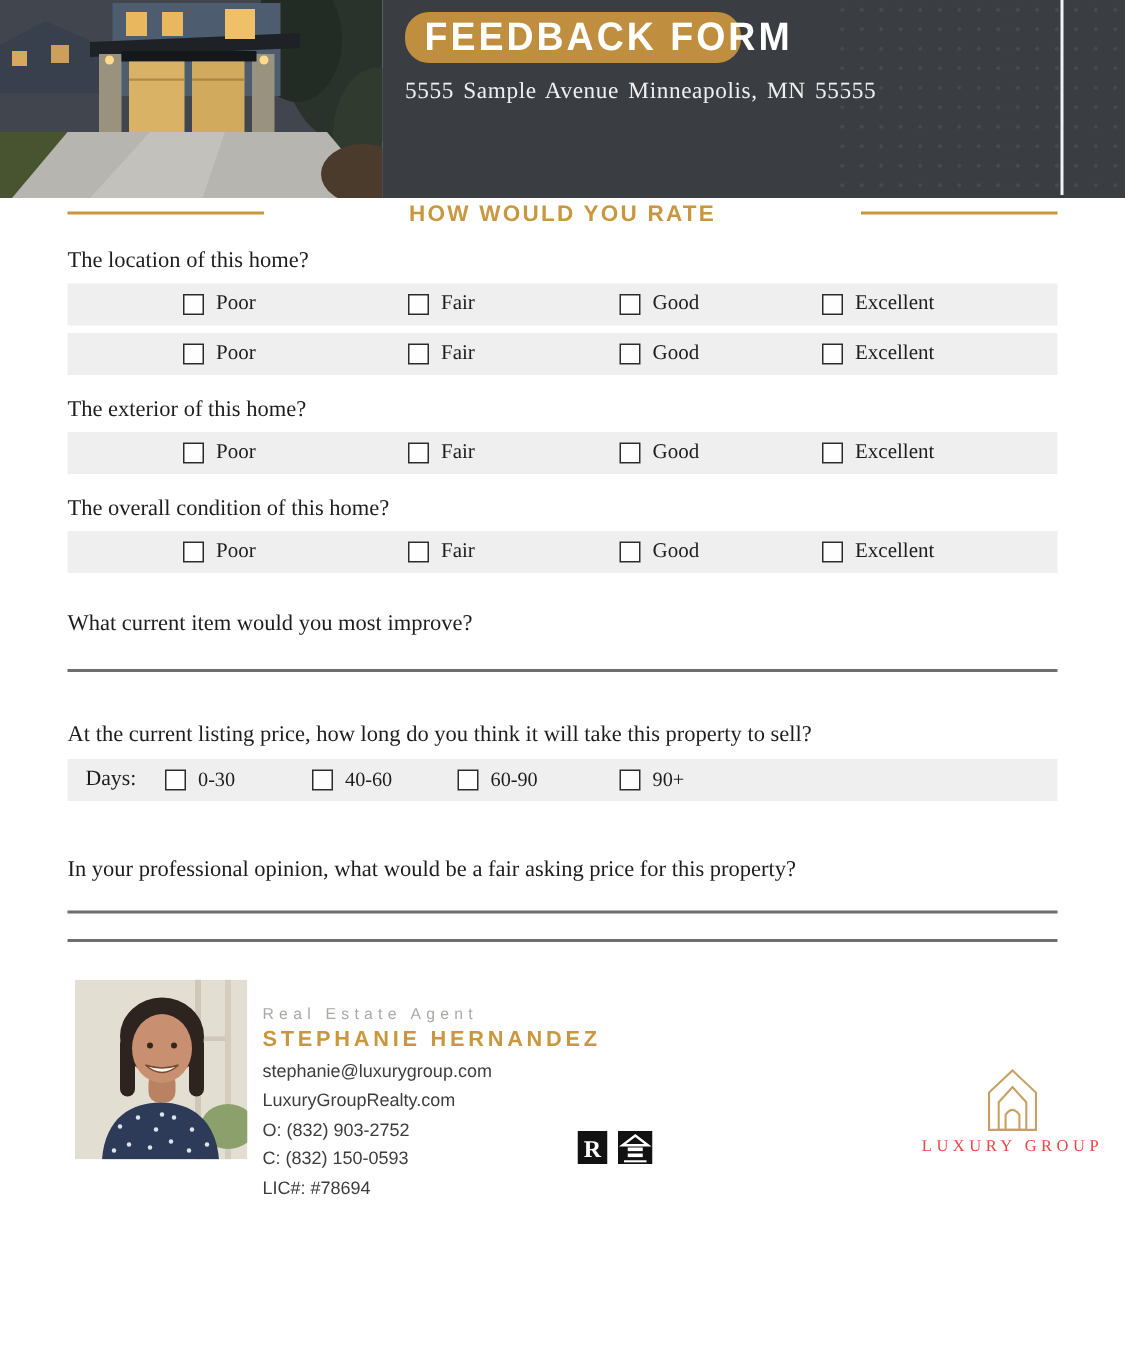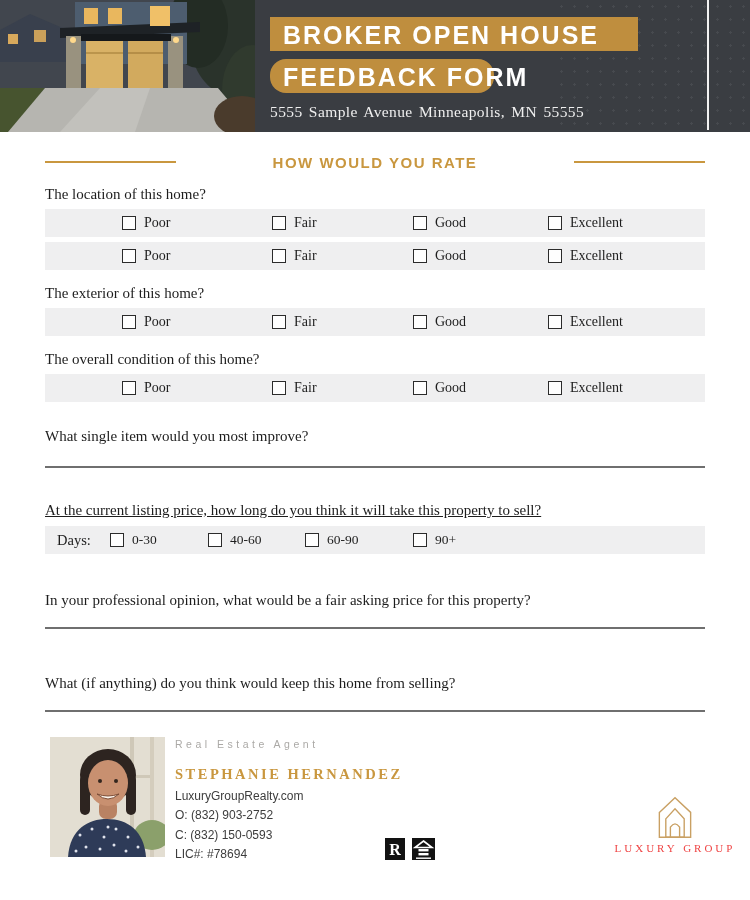--- a/index.html
+++ b/index.html
@@ -30,21 +30,21 @@
     font-family:"Liberation Sans", sans-serif; font-weight:800;
     font-size:25px; letter-spacing:2px; color:#ffffff; white-space:nowrap;
     transform:scaleY(1.06); transform-origin:left center;
   }
   .address {
     margin:10px 0 0 15px; color:#efefef; font-size:15.5px; letter-spacing:.4px; word-spacing:2px;
   }
 
   
   .content { padding:0 45px; }
-  .rate-heading-row { display:flex; align-items:center; margin-top:20px; height:20px;gap:27px; }
+  .rate-heading-row { display:flex; align-items:center; height:20px;gap:27px; }
   .gold-line { flex:1; height:1.5px; background:#c9973f; }
   .rate-heading {
     margin:0 70px; font-family:"Liberation Sans", sans-serif; font-weight:800;
     font-size:15px; letter-spacing:1.5px; color:#c9973f; white-space:nowrap;
   }
   .q-label { font-size:15px; line-height:19px; }
   .q1 { margin-top:13px; }
   .qn { margin-top:14px; }
   .opt-row { position:relative; margin-top:5px; height:28px; background:#efeff0; }
   .opt, .day-opt, .days-label {
@@ -53,34 +53,34 @@
   }
   .cb {
     display:inline-block; width:14px; height:14px;
     border:1.5px solid #2b2b2b; background:#fefefe;
   }
   .opt-label { font-size:14px; }
   .free-q { font-size:15px; line-height:19px; }
   .q-improve { margin-top:25px; }
   .answer-line { height:22px; border-bottom:2px solid #6f6f6f; }
   .answer-line.short { height:19px; }
-  .q-sell { margin-top:33px;text-decoration:underline; }
+  .q-sell { margin-top:33px; }
   .days-row { position:relative; margin-top:6px; height:28px; background:#efeff0; }
   .days-label { font-size:14.5px; }
   .day-opt .opt-label { font-size:13.5px; }
   .q-price { margin-top:37px; }
   .q-keep { margin-top:45px; }
 
   
   .footer { position:relative; margin-top:25px; height:124px; font-family:"Liberation Sans", sans-serif; }
   .agent-photo { position:absolute; left:50px; top:0; width:115px; height:120px; overflow:hidden; }
   .agent-photo svg { display:block; width:100%; height:100%; }
   .agent-info { position:absolute; left:175px; top:1px; }
-  .agent-role { font-size:10.5px; letter-spacing:3.5px; color:#aba9a6; }
-  .agent-name { margin-top:16px; font-size:14.5px; font-weight:700; letter-spacing:2.5px; color:#c9973f;font-family:Liberation Serif, serif; }
+  .agent-role { font-size:10.5px; letter-spacing:3.5px; color:#aba9a6;margin-top:16px; }
+  .agent-name { margin-top:3px; font-size:14.5px; font-weight:700; letter-spacing:2.5px; color:#c9973f; }
   .agent-line { margin-top:5.5px; font-size:12px; color:#3d3d3d; }
   .legal { position:absolute; left:385px; top:101px; display:flex; align-items:flex-start; gap:7px; }
   .legal svg { display:block; }
   .disclaimer { width:212px; font-size:7.5px; line-height:10px; color:#3f3f3f; padding-top:2px; }
   .brand { position:absolute; left:605px; top:57px; width:140px; display:flex; flex-direction:column; align-items:center; }
   .brand-name { margin-top:2px; font-family:Liberation Serif, serif; font-size:11px; letter-spacing:3px; color:#ef4444; white-space:nowrap; }
 </style>
 </head>
 <body>
 
@@ -112,23 +112,20 @@
         <circle cx="176" cy="40" r="3" fill="#ffd98c"></circle>
         <polygon points="0,88 45,88 12,132 0,132" fill="#47542f"></polygon>
         <polygon points="45,88 218,88 255,132 8,132" fill="#b6b5b0"></polygon>
         <polygon points="100,88 150,88 135,132 60,132" fill="#c2c1bc"></polygon>
         <ellipse cx="242" cy="116" rx="28" ry="20" fill="#4a3b2c"></ellipse>
       </svg>
     </div>
     <div class="header-panel">
       <div class="dot-pattern"></div>
       <div class="header-vline"></div>
-      <div class="title-bar">
-        <span class="title-text">BROKER OPEN HOUSE</span>
-      </div>
       <div class="title-bar second">
         <span class="title-text">FEEDBACK FORM</span>
       </div>
       <div class="address">5555 Sample Avenue Minneapolis, MN 55555</div>
     </div>
   </div>
 
   <div class="content">
 
     <div class="rate-heading-row">
@@ -209,21 +206,21 @@
       <span class="opt" style="left:368px">
         <span class="cb"></span>
         <span class="opt-label">Good</span>
       </span>
       <span class="opt" style="left:503px">
         <span class="cb"></span>
         <span class="opt-label">Excellent</span>
       </span>
     </div>
 
-    <div class="free-q q-improve">What single item would you most improve?</div>
+    <div class="free-q q-improve">What current item would you most improve?</div>
     <div class="answer-line"></div>
 
     <div class="free-q q-sell">At the current listing price, how long do you think it will take this property to sell?</div>
     <div class="days-row">
       <span class="days-label" style="left:12px">Days:</span>
       <span class="day-opt" style="left:65px">
         <span class="cb"></span>
         <span class="opt-label">0-30</span>
       </span>
       <span class="day-opt" style="left:163px">
@@ -236,21 +233,20 @@
       </span>
       <span class="day-opt" style="left:368px">
         <span class="cb"></span>
         <span class="opt-label">90+</span>
       </span>
     </div>
 
     <div class="free-q q-price">In your professional opinion, what would be a fair asking price for this property?</div>
     <div class="answer-line short"></div>
 
-    <div class="free-q q-keep">What (if anything) do you think would keep this home from selling?</div>
     <div class="answer-line short"></div>
   </div>
 
   <div class="footer">
     <div class="agent-photo">
       <svg viewBox="0 0 115 120" preserveAspectRatio="none">
         <rect width="115" height="120" fill="#e3ded2"></rect>
         <rect x="80" y="0" width="4" height="120" fill="#cfc8b8"></rect>
         <rect x="100" y="0" width="4" height="120" fill="#d4cdbd"></rect>
         <rect x="84" y="38" width="16" height="3" fill="#cfc8b8"></rect>
@@ -277,20 +273,21 @@
           <circle cx="76" cy="114" r="1.5"></circle>
             <circle cx="26" cy="114" r="1.5"></circle>
             <circle cx="58" cy="90" r="1.5"></circle>
         </g>
       </svg>
     </div>
 
     <div class="agent-info">
       <div class="agent-role">Real Estate Agent</div>
       <div class="agent-name">STEPHANIE HERNANDEZ</div>
+      <div class="agent-line">stephanie@luxurygroup.com</div>
       <div class="agent-line">LuxuryGroupRealty.com</div>
       <div class="agent-line">O: (832) 903-2752</div>
       <div class="agent-line">C: (832) 150-0593</div>
       <div class="agent-line">LIC#: #78694</div>
     </div>
 
     <div class="legal">
       <svg width="20" height="22" viewBox="0 0 20 22">
         <rect width="20" height="22" fill="#121212"></rect>
         <text x="10" y="17" text-anchor="middle" font-family="Liberation Serif, serif" font-size="16" font-weight="bold" fill="#ffffff">R</text>

